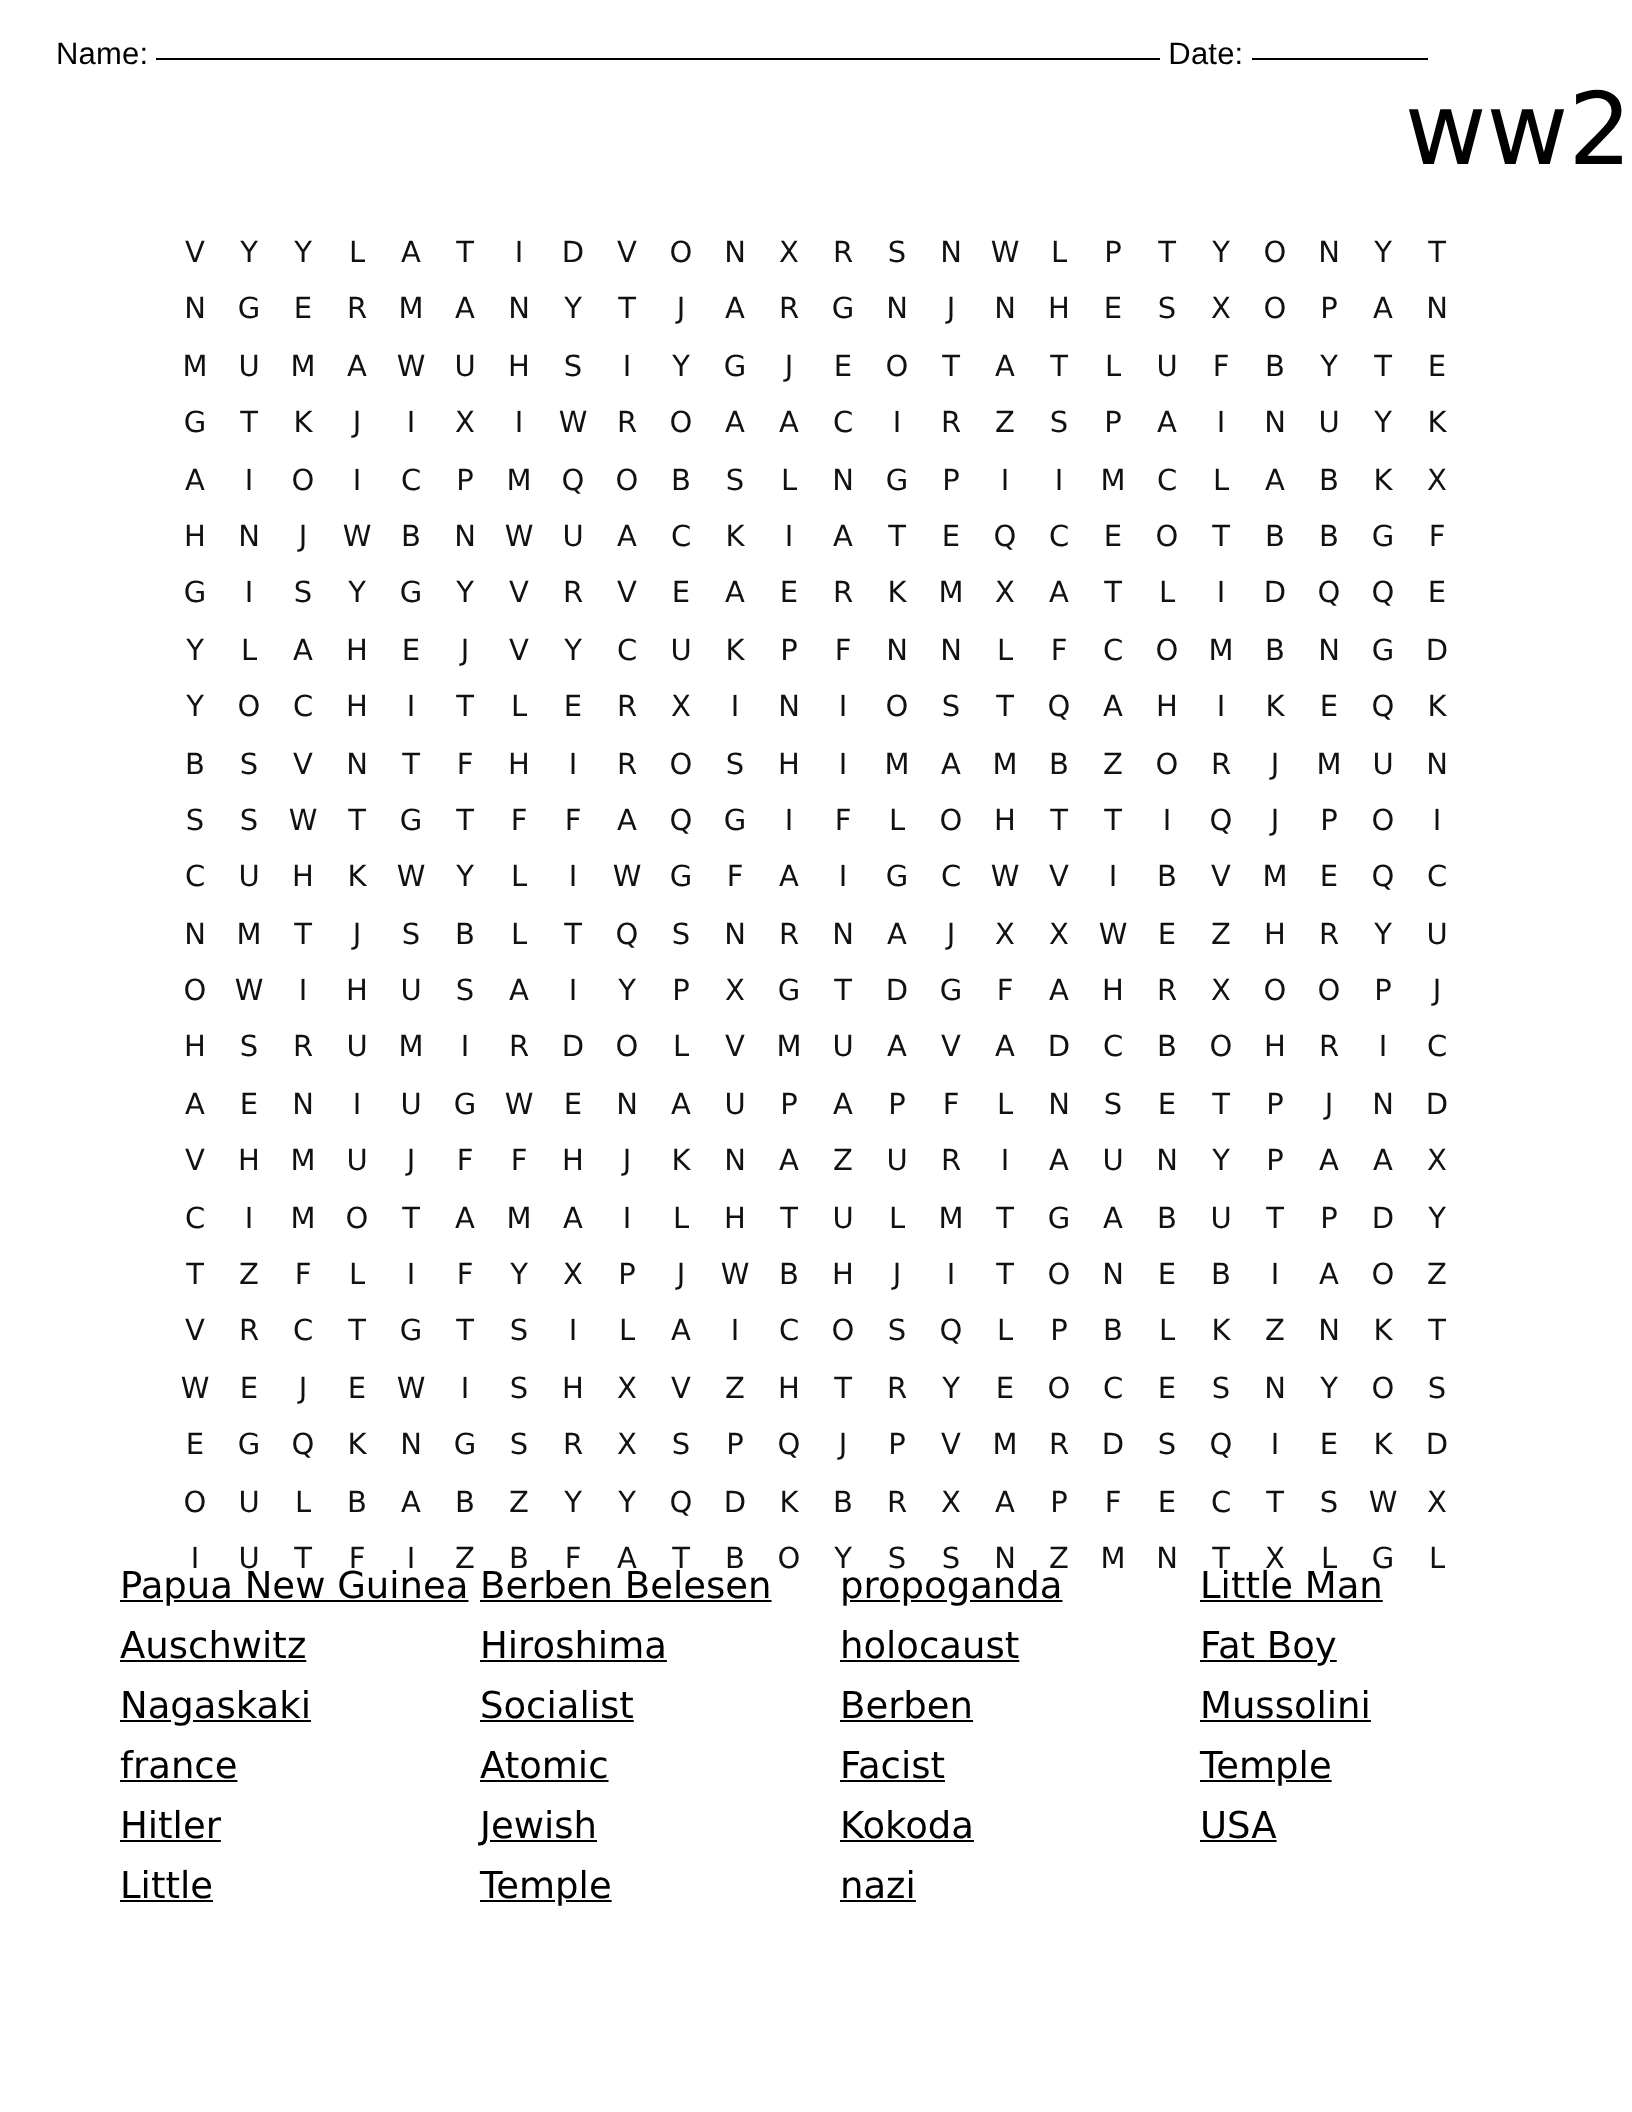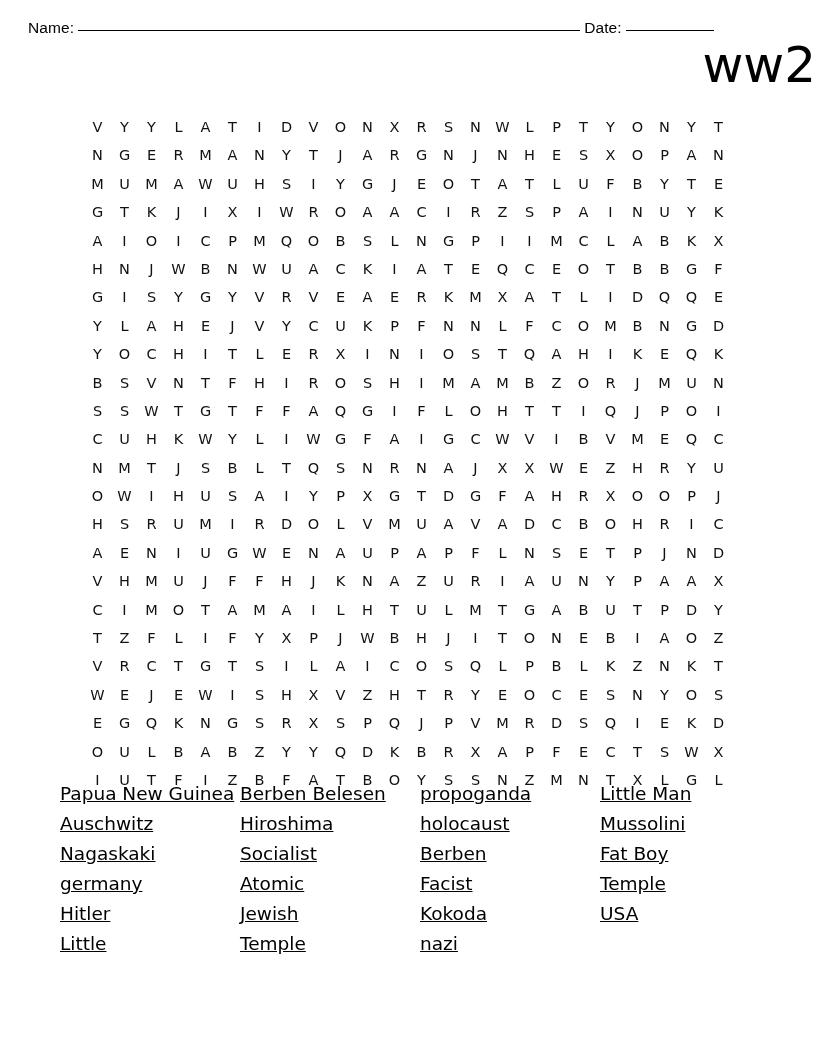--- a/index.html
+++ b/index.html
@@ -753,21 +753,21 @@
       <span class="cell">G</span>
       <span class="cell">L</span>
     </div>
   </div>
 
 <div class="wordlist">
     <div class="word-col word-col-0">
       <div class="word">Papua New Guinea</div>
       <div class="word">Auschwitz</div>
       <div class="word">Nagaskaki</div>
-      <div class="word">germany</div>
+      <div class="word">france</div>
       <div class="word">Hitler</div>
       <div class="word">Little</div>
     </div>
     <div class="word-col word-col-1">
       <div class="word">Berben Belesen</div>
       <div class="word">Hiroshima</div>
       <div class="word">Socialist</div>
       <div class="word">Atomic</div>
       <div class="word">Jewish</div>
       <div class="word">Temple</div>
@@ -775,18 +775,18 @@
     <div class="word-col word-col-2">
       <div class="word">propoganda</div>
       <div class="word">holocaust</div>
       <div class="word">Berben</div>
       <div class="word">Facist</div>
       <div class="word">Kokoda</div>
       <div class="word">nazi</div>
     </div>
     <div class="word-col word-col-3">
       <div class="word">Little Man</div>
+      <div class="word">Fat Boy</div>
       <div class="word">Mussolini</div>
-      <div class="word">Fat Boy</div>
       <div class="word">Temple</div>
       <div class="word">USA</div>
     </div>
   </div>
 
 </body></html>

